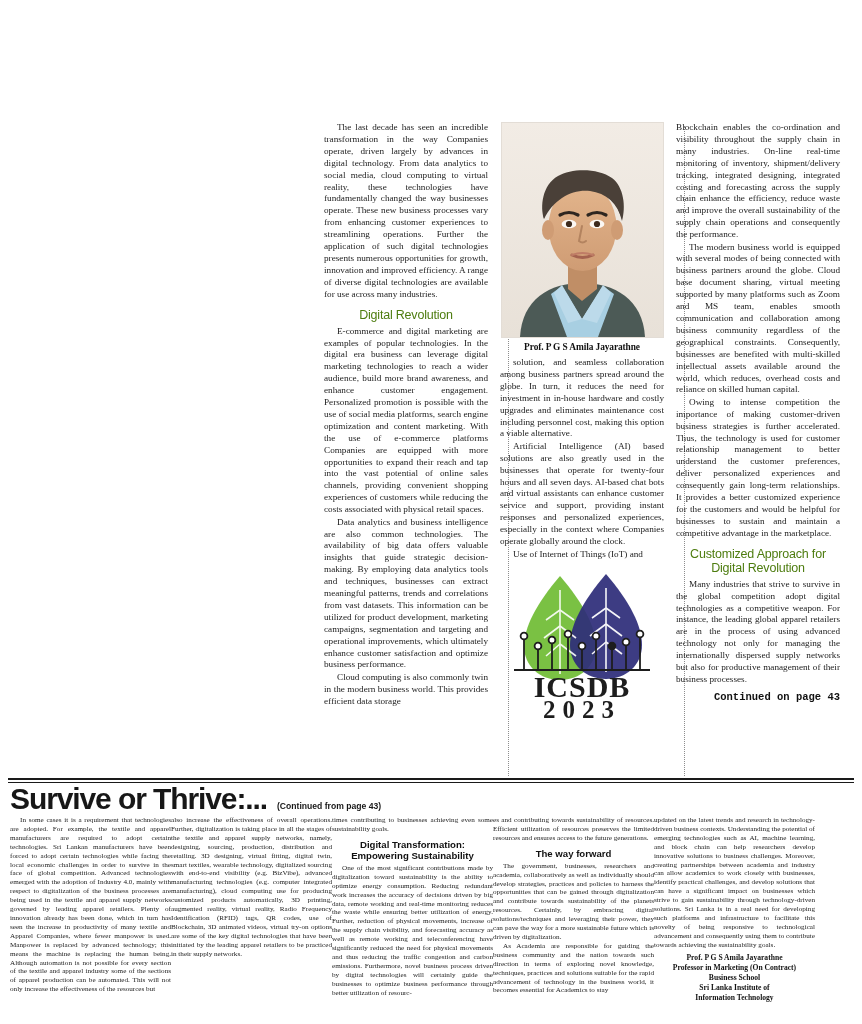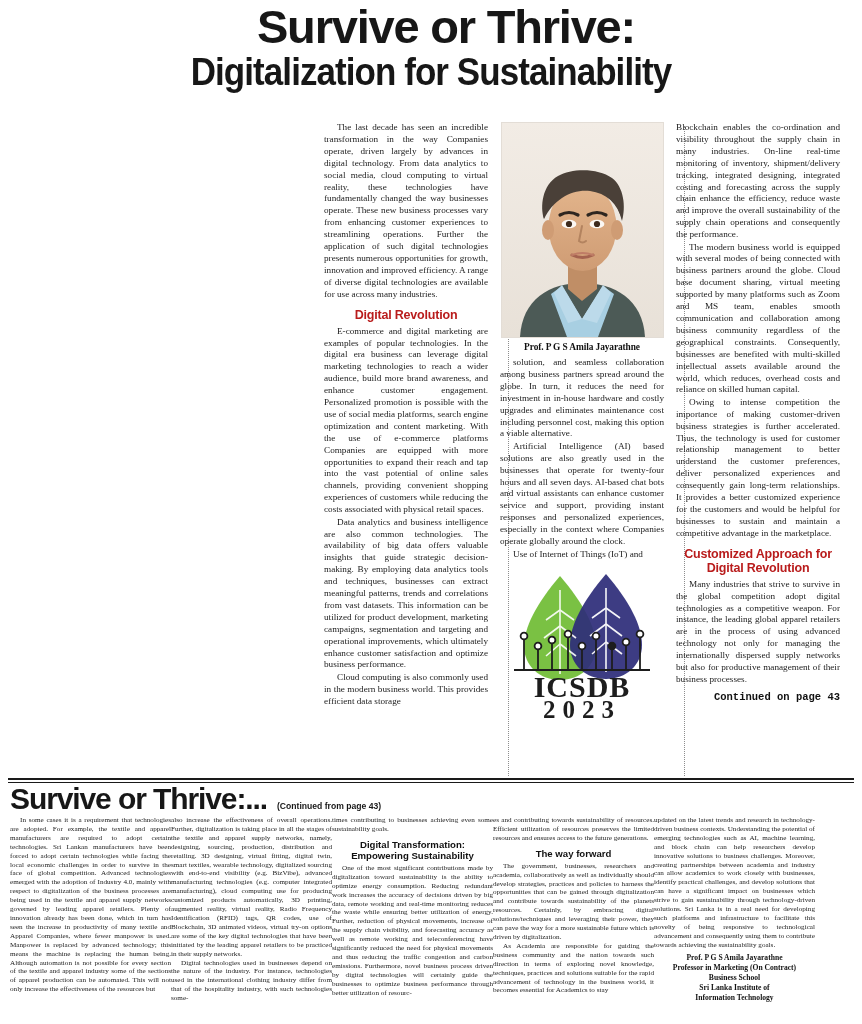--- a/index.html
+++ b/index.html
@@ -75,26 +75,26 @@
     text-indent: 13px;
     margin: 0 0 0.5px 0;
     hyphens: auto;
     -webkit-hyphens: auto;
     color: #1c1c1c;
   }
   .body-text.noindent { text-indent: 0; }
 
   .sec-head {
     font-family: "Liberation Sans", sans-serif;
-    font-weight: bold;
+    font-weight: normal;
     font-size: 12.5px;
     line-height: 1.12;
     text-align: center;
     margin: 7px 0 4px 0;
-    color: #b91c1c;
+    color: #4d7c0f;
     letter-spacing: -0.2px;
   }
   .continued {
     font-family: Liberation Mono, monospace;
     font-weight: bold;
     font-size: 10.5px;
     text-align: right;
     margin-top: 5px;
     color: #111;
   }
@@ -213,36 +213,32 @@
     color: #111;
   }
 </style>
 </head>
 <body>
 
 <div class="page">
 
   <div class="top-article">
 
-    <div class="masthead">
-      <div class="headline-line1">Survive or Thrive:</div>
-      <div class="headline-line2">Digitalization for Sustainability</div>
-    </div>
 
     <div class="vrule" style="left:508px; top:126px; height:650px;"></div>
     <div class="vrule" style="left:684px; top:126px; height:650px;"></div>
 
     <div class="top-cols">
 
       <div class="col">
         <p class="body-text">The last decade has seen an incredible transformation in the way Companies operate, driven largely by advances in digital technology. From data analytics to social media, cloud computing to virtual reality, these technologies have fundamentally changed the way businesses operate. These new business processes vary from enhancing customer experiences to streamlining operations. Further the application of such digital technologies presents numerous opportunities for growth, innovation and improved efficiency. A range of diverse digital technologies are available for use across many industries.</p>
         <div class="sec-head">Digital Revolution</div>
         <p class="body-text">E-commerce and digital marketing are examples of popular technologies. In the digital era business can leverage digital marketing technologies to reach a wider audience, build more brand awareness, and enhance customer engagement. Personalized promotion is possible with the use of social media platforms, search engine optimization and content marketing. With the use of e-commerce platforms Companies are equipped with more opportunities to expand their reach and tap into the vast potential of online sales channels, providing convenient shopping experiences of customers while reducing the costs associated with physical retail spaces.</p>
         <p class="body-text">Data analytics and business intelligence are also common technologies. The availability of big data offers valuable insights that guide strategic decision-making. By employing data analytics tools and techniques, businesses can extract meaningful patterns, trends and correlations from vast datasets. This information can be utilized for product development, marketing campaigns, segmentation and targeting and operational improvements, which ultimately enhance customer satisfaction and optimize business performance.</p>
-        <p class="body-text">Cloud computing is also commonly used in the modern business world. This provides efficient data storage</p>
+        <p class="body-text">Cloud computing is also commonly twin in the modern business world. This provides efficient data storage</p>
       </div>
 
       <div class="col">
 
         <div class="photo-block">
           <div class="photo-frame">
             <svg width="161" height="214" viewBox="0 0 161 214">
               <defs>
                 <linearGradient id="bgg" x1="0" y1="0" x2="0" y2="1">
                   <stop offset="0%" stop-color="#f2ece5"></stop>
@@ -371,21 +367,20 @@
     </div>
 
     <div class="bottom-cols">
 
       <div class="bcol">
         <p class="btext">In some cases it is a requirement that technologies are adopted. For example, the textile and apparel manufacturers are required to adopt certain technologies. Sri Lankan manufacturers have been forced to adopt certain technologies while facing the local economic challenges in order to survive in the face of global competition. Advanced technologies emerged with the adoption of Industry 4.0, mainly with respect to digitalization of the business processes are being used in the textile and apparel supply networks governed by leading apparel retailers.  Plenty of innovation already has been done, which in turn has seen the increase in productivity of many textile and Apparel Companies, where fewer manpower is used. Manpower is replaced by advanced technology; this means the machine is replacing the human being. Although automation is not possible for every section of the textile and apparel industry some of the sections of apparel production can be automated. This will not only increase the effectiveness of the resources but</p>
       </div>
 
       <div class="bcol">
         <p class="btext noindent">also increase the effectiveness of overall operations. Further, digitalization is taking place in all the stages of the textile and apparel supply networks, namely, designing, sourcing, production, distribution and retailing. 3D designing, virtual fitting, digital twin, smart textiles, wearable technology, digitalized sourcing with end-to-end visibility (e.g. BizVibe), advanced manufacturing technologies (e.g. computer integrated manufacturing), cloud computing use for producing customized products automatically, 3D printing, augmented reality, virtual reality, Radio Frequency Identification (RFID) tags, QR codes, use of Blockchain, 3D animated videos, virtual try-on options are some of the key digital technologies that have been initiated by the leading apparel retailers to be practiced in their supply networks.</p>
-        <p class="btext">Digital technologies used in businesses depend on the nature of the industry. For instance, technologies used in the international clothing industry differ from that of the hospitality industry, with such technologies some-</p>
       </div>
 
       <div class="bcol">
         <p class="btext noindent">times contributing to businesses achieving even some sustainability goals.</p>
         <div class="bsec-head">Digital Transformation: Empowering Sustainability</div>
         <p class="btext">One of the most significant contributions made by digitalization toward sustainability is the ability to optimize energy consumption. Reducing redundant work increases the accuracy of decisions driven by big data, remote working and real-time monitoring reduces the waste while ensuring better utilization of energy. Further, reduction of physical movements, increase of the supply chain visibility, and forecasting accuracy as well as remote working and teleconferencing have significantly reduced the need for physical movements and thus reducing the traffic congestion and carbon emissions. Furthermore, novel business process driven by digital technologies will certainly guide the businesses to optimize business performance through better utilization of resourc-</p>
       </div>
 
       <div class="bcol">
         <p class="btext noindent">es and contributing towards sustainability of resources. Efficient utilization of resources preserves the limited resources and ensures access to the future generations.</p>

